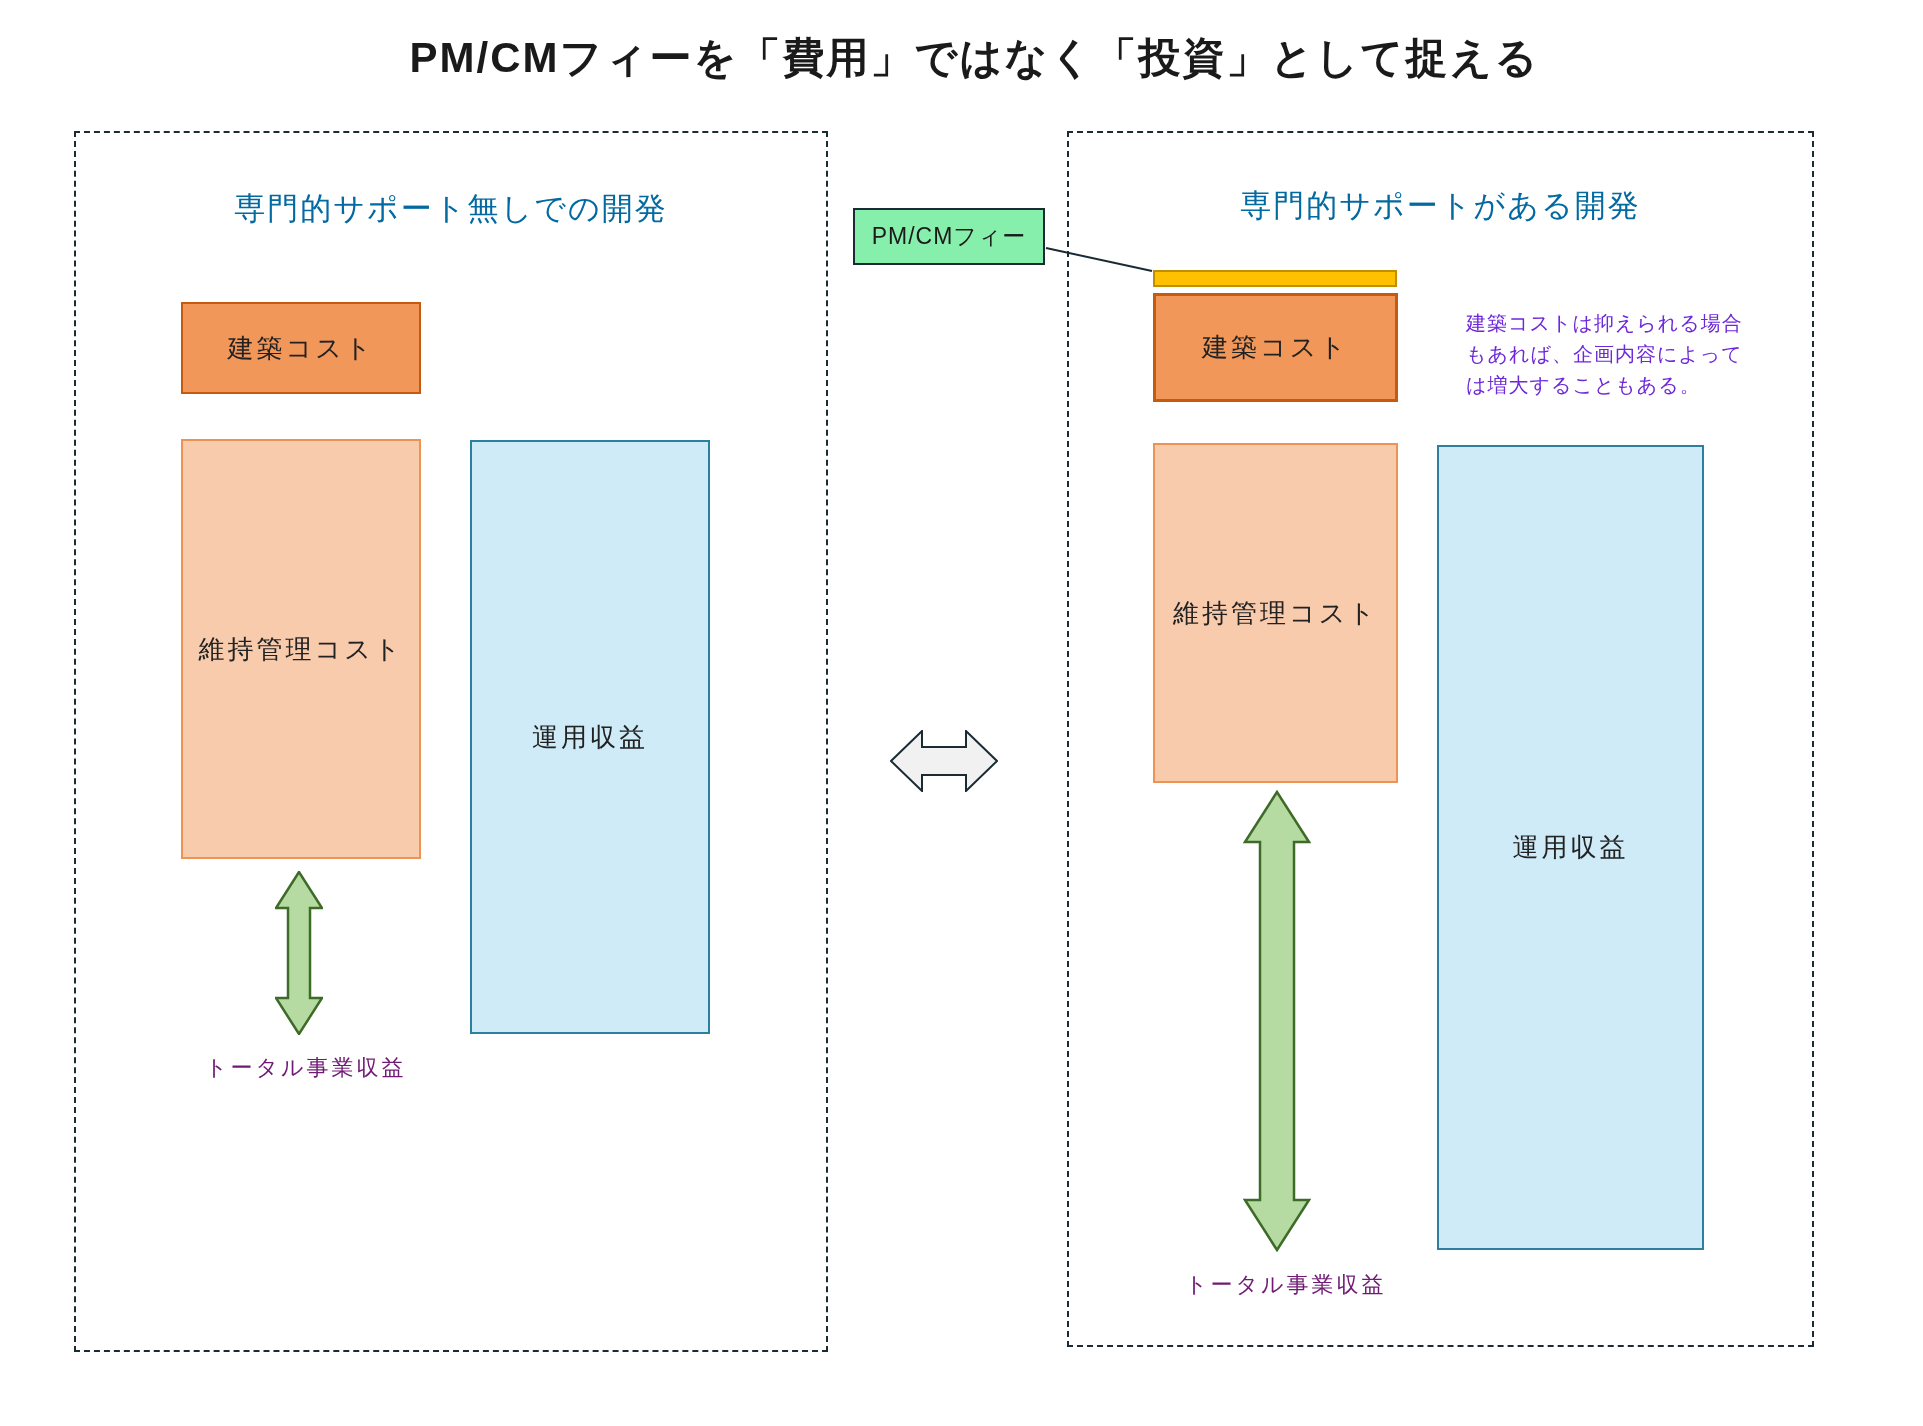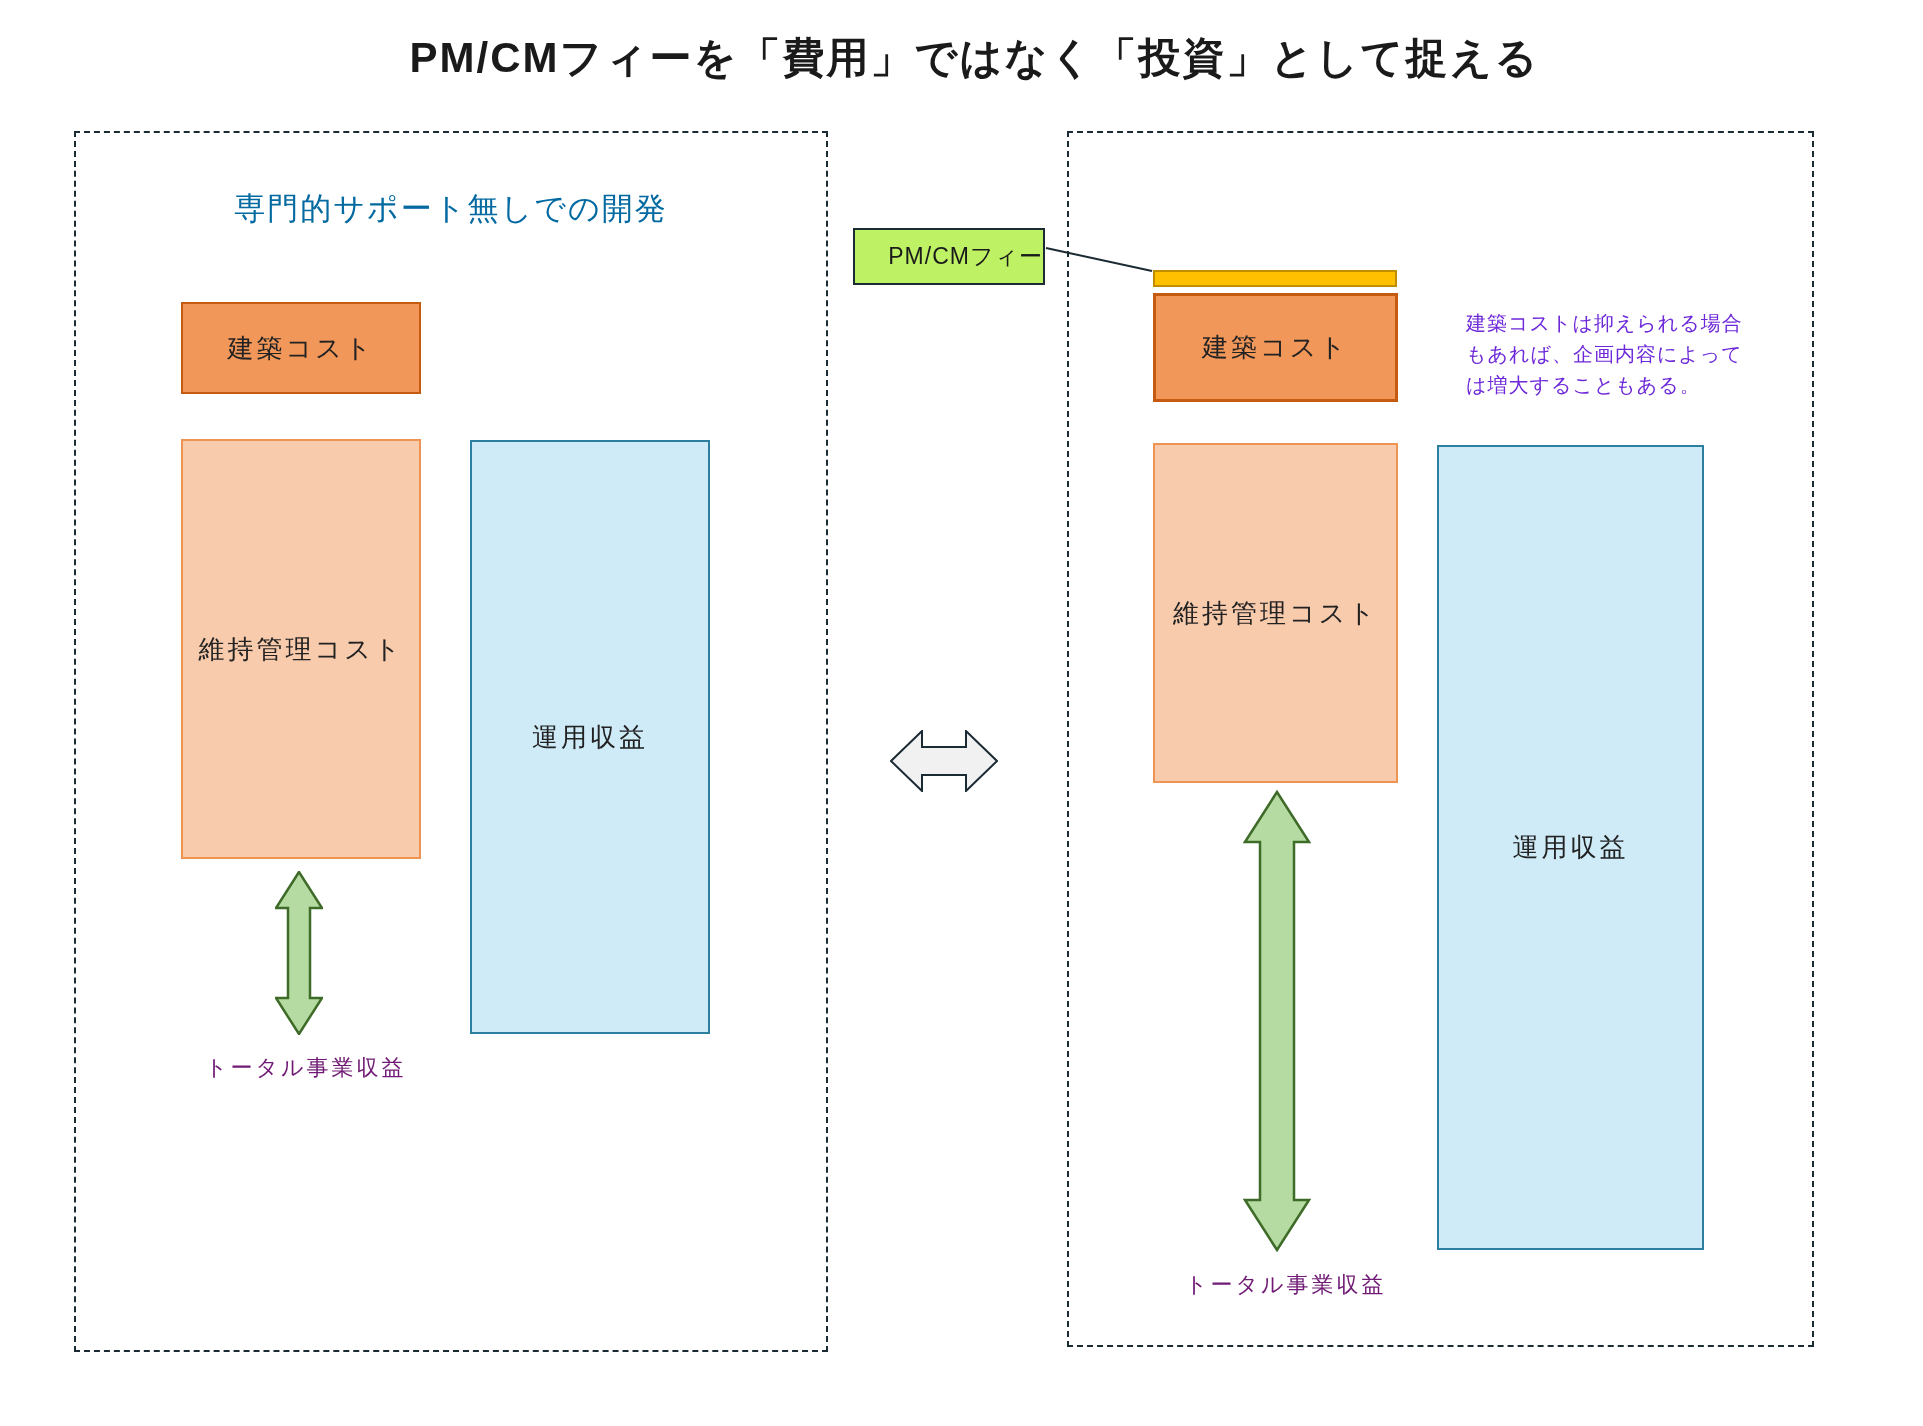--- a/index.html
+++ b/index.html
@@ -32,22 +32,22 @@
   .construction-right{left:1153px;top:293px;width:245px;height:109px;border-width:3px;}
   .maintenance{background:var(--maintenance-fill);border:2px solid var(--maintenance-border);}
   .maintenance-left{left:181px;top:439px;width:240px;height:420px;}
   .maintenance-right{left:1153px;top:443px;width:245px;height:340px;}
   .revenue{background:var(--revenue-fill);border:2px solid var(--revenue-border);}
   .revenue-left{left:470px;top:440px;width:240px;height:594px;}
   .revenue-right{left:1437px;top:445px;width:267px;height:805px;}
 
   .fee-bar{left:1153px;top:270px;width:244px;height:17px;background:var(--fee-fill);border:2px solid var(--fee-border);}
 
-  .callout-box{left:853px;top:228px;width:192px;height:57px;background:#bef264;border:2px solid var(--line-dark);
-               display:flex;align-items:center;justify-content:flex-end;font-size:23px;letter-spacing:1px;}
+  .callout-box{left:853px;top:208px;width:192px;height:57px;background:#86efac;border:2px solid var(--line-dark);
+               display:flex;align-items:center;justify-content:center;font-size:23px;letter-spacing:1px;}
   .connector{left:1040px;top:240px;width:120px;height:40px;}
 
   .arrow-svg{display:block;}
   .green-arrow polygon{fill:var(--arrow-green-fill);stroke:var(--arrow-green-border);stroke-width:2.5;}
   .gray-arrow polygon{fill:var(--arrow-gray-fill);stroke:var(--line-dark);stroke-width:2;}
   .green-left{left:275px;top:871px;}
   .green-right{left:1243px;top:790px;}
   .gray-center{left:890px;top:730px;}
 
   .total-label{font-size:22px;letter-spacing:3px;color:#701a75;}
@@ -87,20 +87,21 @@
   </svg>
 
   <div class="abs callout-box">
     <span>PM/CMフィー</span>
   </div>
   <svg class="abs connector" width="120" height="40" viewBox="0 0 120 40">
     <line x1="6" y1="8" x2="112" y2="31" stroke="var(--line-dark)" stroke-width="2"></line>
   </svg>
 
   <div class="abs panel panel-right"></div>
+  <div class="abs panel-heading heading-right">専門的サポートがある開発</div>
 
   <div class="abs fee-bar"></div>
 
   <div class="abs box construction construction-right">
     <span>建築コスト</span>
   </div>
   <div class="abs note">建築コストは抑えられる場合
 もあれば、企画内容によって
 は増大することもある。</div>
 

